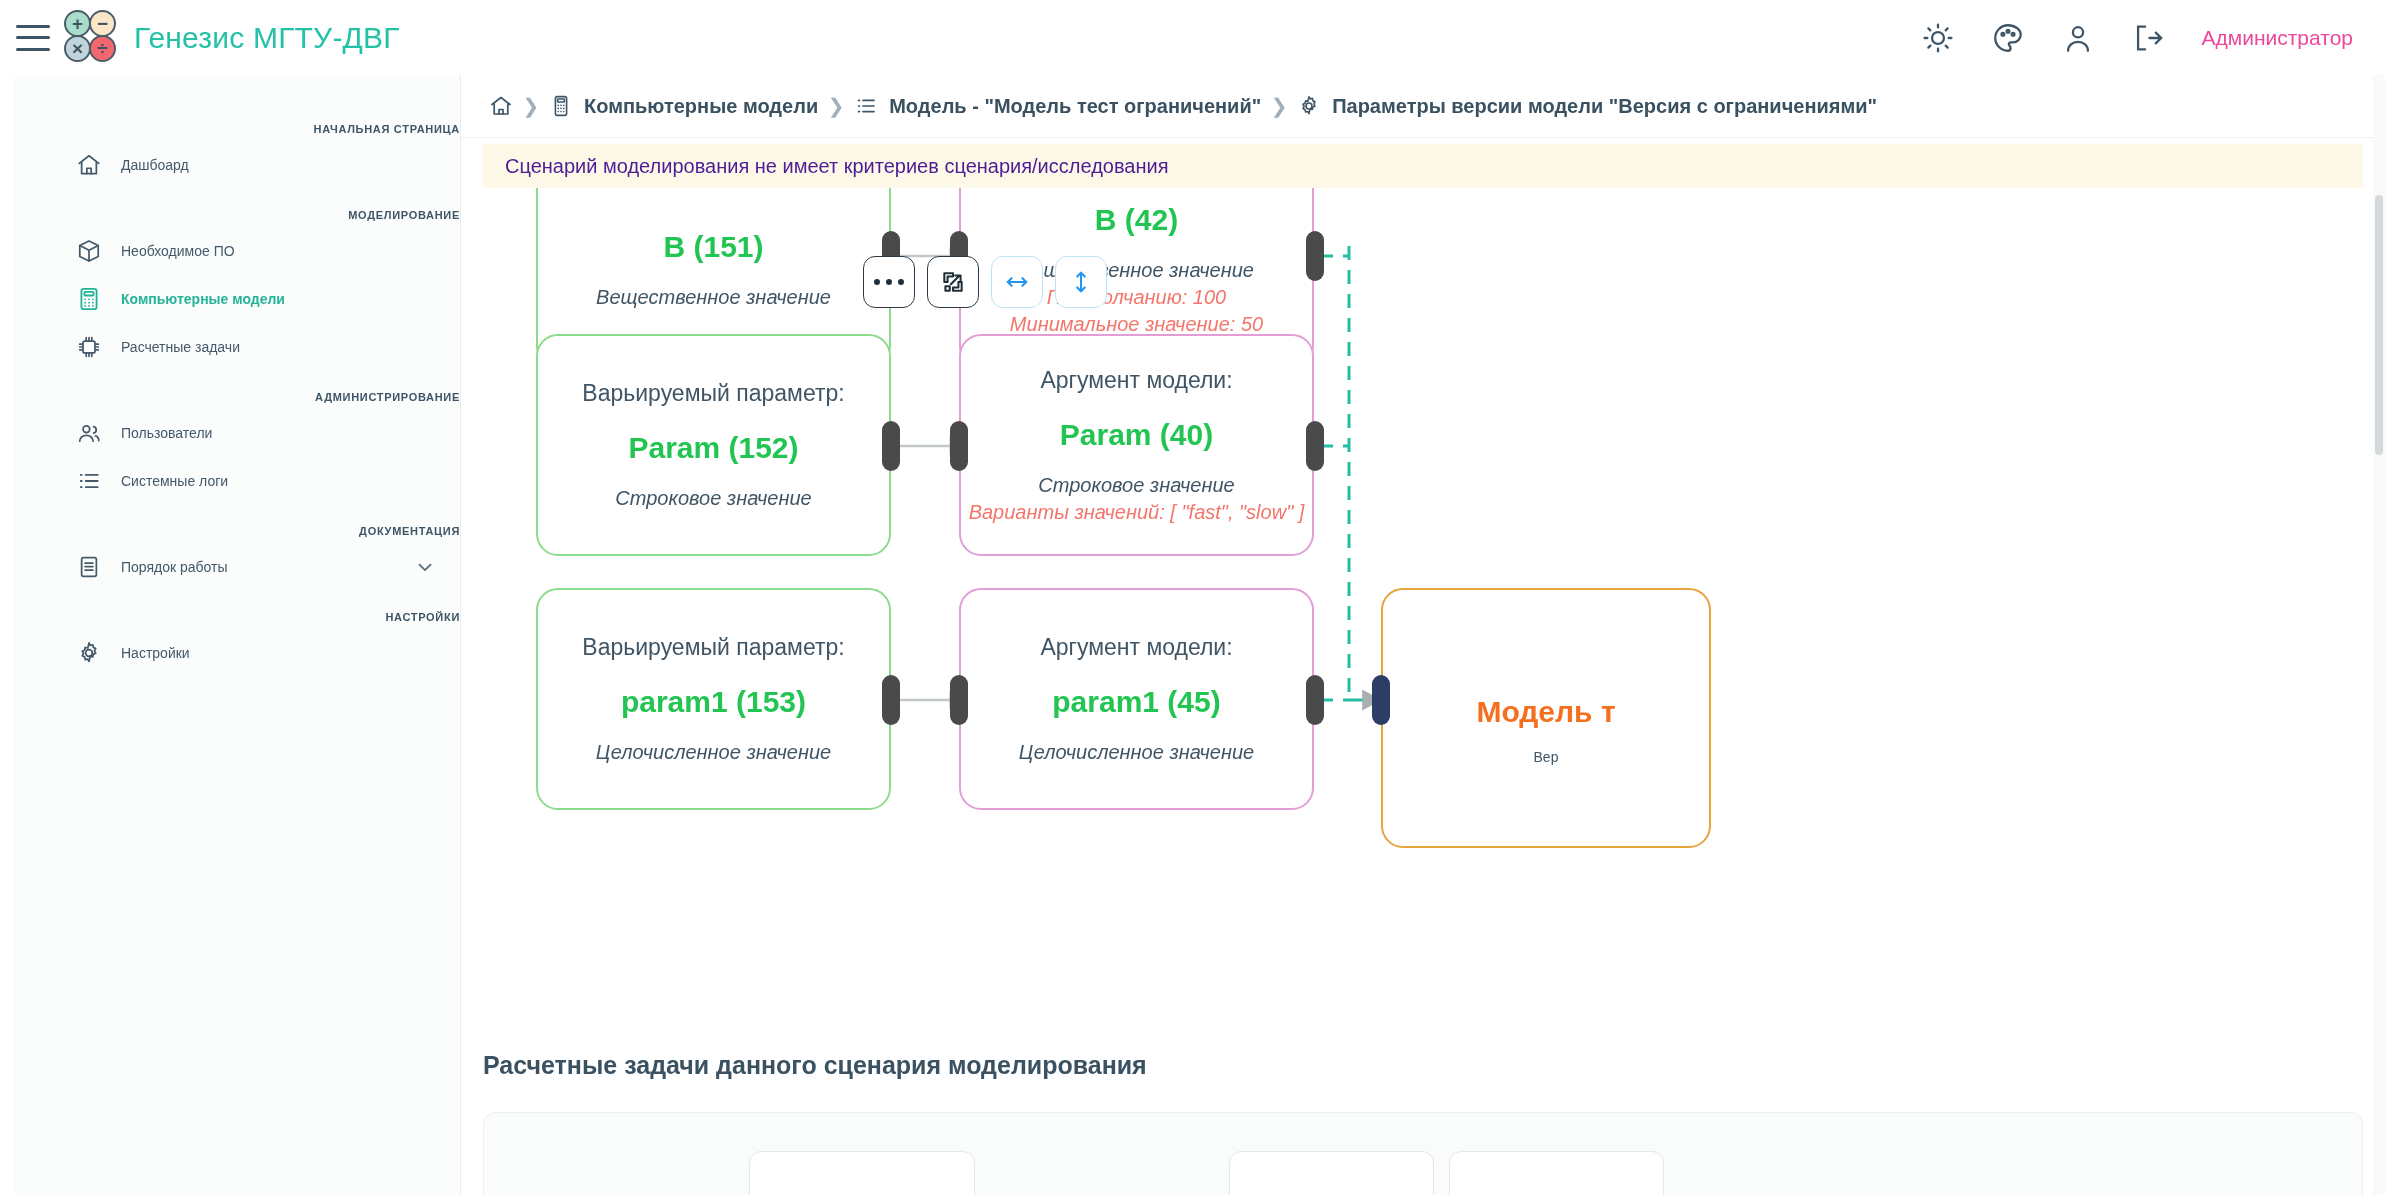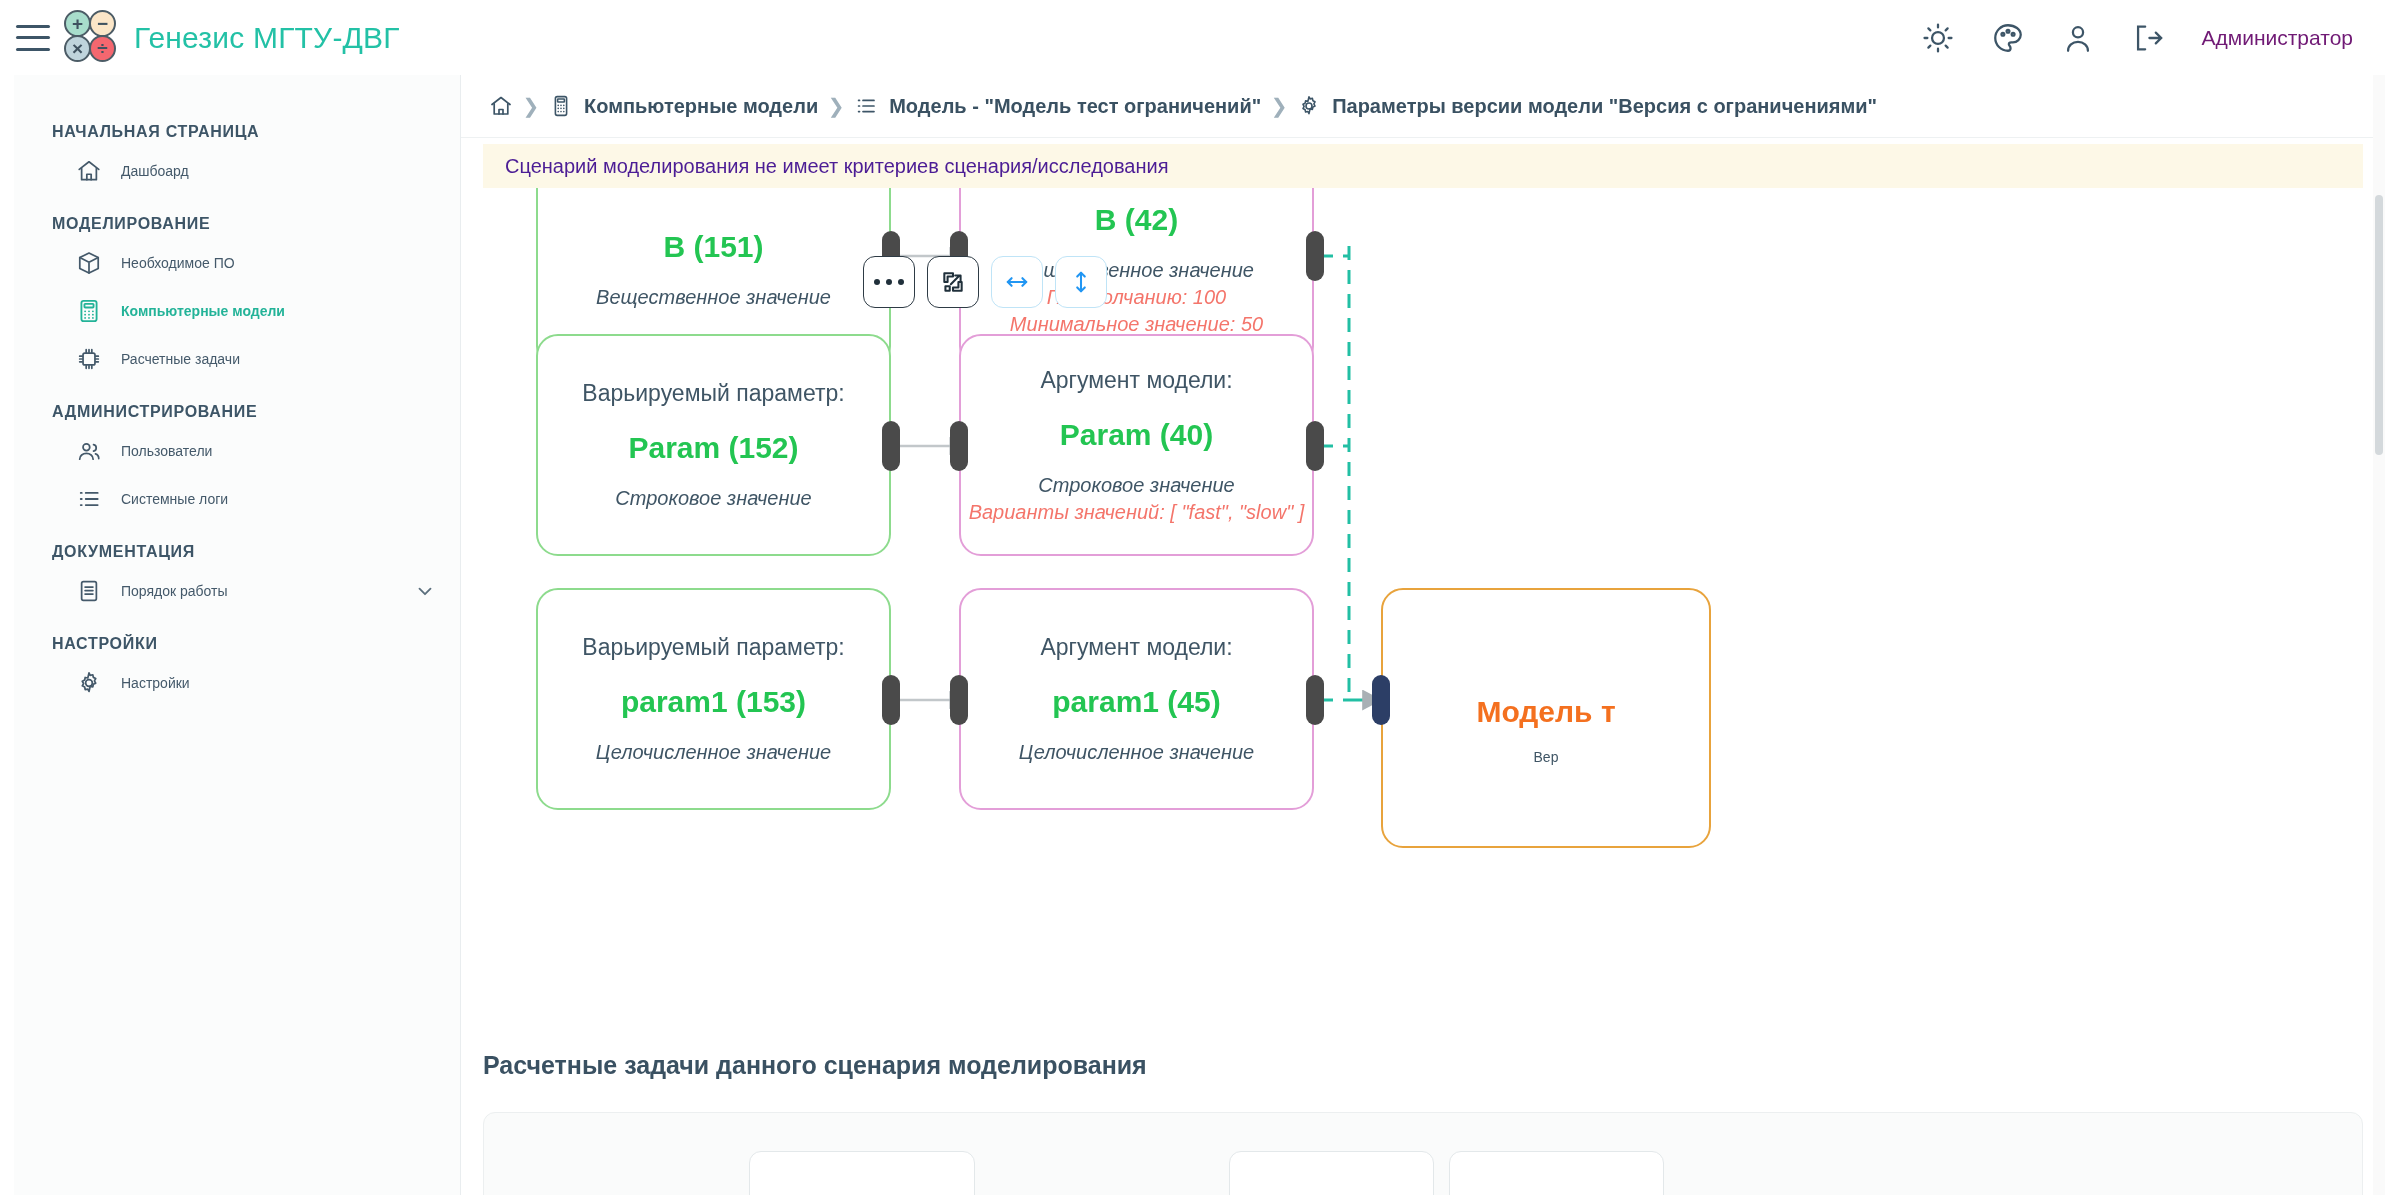--- a/index.html
+++ b/index.html
@@ -42,31 +42,31 @@
     margin-left: 14px; font-size: 30px; font-weight: 400;
     color: #23c1a6; letter-spacing: .2px; white-space: nowrap;
   }
 
   .header-right {
     margin-left: auto; display: flex; align-items: center; gap: 36px;
     padding-right: 32px;
   }
   .hicon { width: 34px; height: 34px; color: #3d5567; cursor: pointer; }
   .hicon svg { width: 100%; height: 100%; display: block; }
-  .admin-name { font-size: 21px; color: #701a75; white-space: nowrap; cursor: pointer; }
+  .admin-name { font-size: 21px; color: #ec4899; white-space: nowrap; cursor: pointer; }
 
   
   .sidebar {
     position: absolute; left: 14px; top: 75px; width: 447px; height: 1120px;
     background: #fbfcfc; border-right: 1px solid #e9edef;
     padding-top: 28px; z-index: 30; overflow: hidden;
   }
   .nav-group-title {
-    font-size: 16px; font-weight: 700; color: #3d5567;
-    letter-spacing: .7px; padding: 20px 0 6px 38px; text-transform: uppercase;
+    font-size: 11px; font-weight: 700; color: #3d5567;
+    letter-spacing: .7px; padding: 20px 0 6px 38px; text-transform: uppercase; text-align: right;
   }
   .nav-item {
     display: flex; align-items: center; gap: 19px;
     padding: 11px 24px 11px 62px; font-size: 14px; color: #44596a;
     cursor: pointer; position: relative;
   }
   .nav-item .ni-icon { width: 26px; height: 26px; flex: 0 0 auto; }
   .nav-item .ni-icon svg { width: 100%; height: 100%; display: block; }
   .nav-item.active { color: #23b398; font-weight: 700; }
   .nav-item .chev { margin-left: auto; width: 22px; height: 22px; color:#5b6f7d; }

